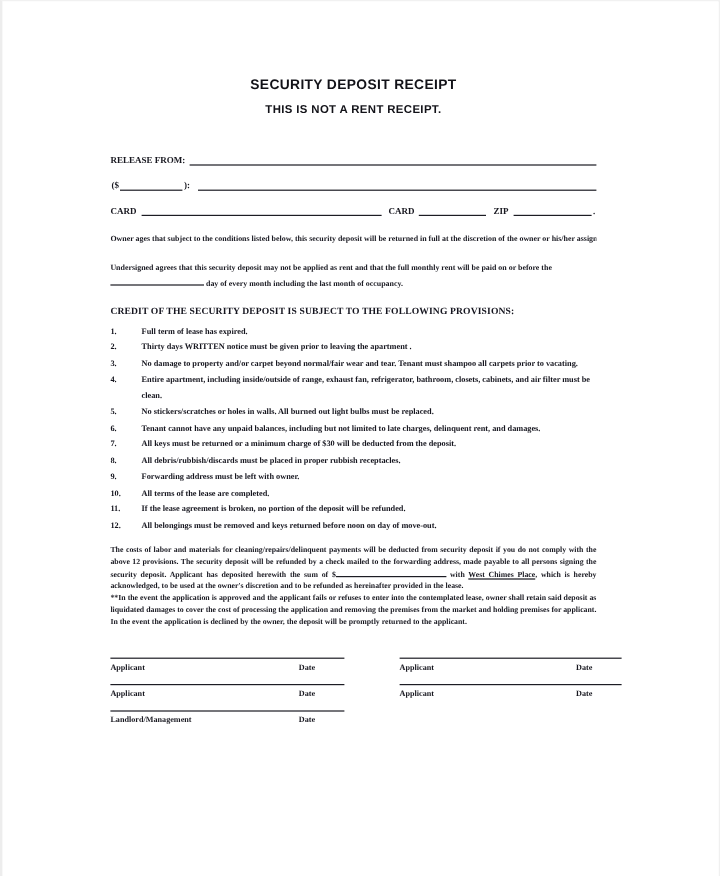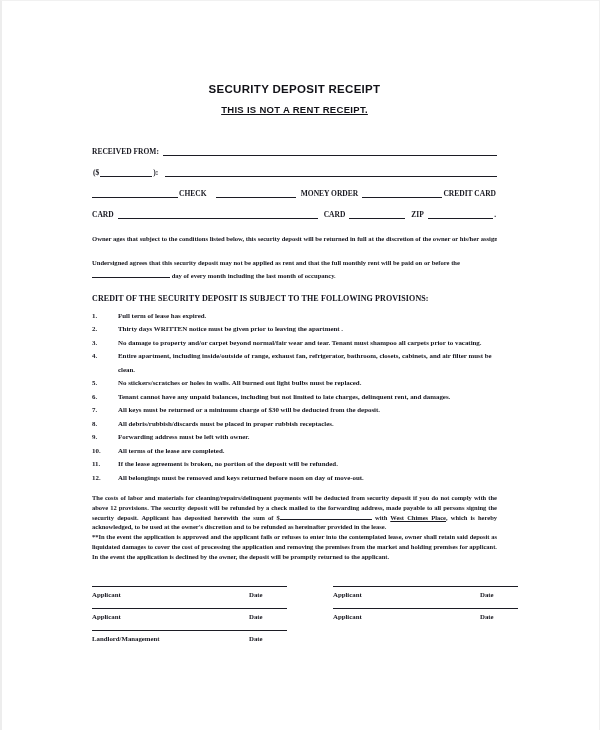--- a/index.html
+++ b/index.html
@@ -15,30 +15,30 @@
     background: #ffffff;
     border-left: 2px solid #ededed;
     border-top: 1px solid #f1f1f1;
     border-right: 1px solid #f0f0f0;
     padding: 0 0 0 0;
     position: relative;
   }
   .content { padding: 0 102px 0 90px; }
 
   
-  .title-block { text-align: center; margin-top: 82px; }
+  .title-block { text-align: center; margin-top: 64px; }
   .doc-title {
     font-family: "Liberation Sans", sans-serif;
     font-weight: bold; font-size: 11.5px; letter-spacing: 0.3px;
     color: #121218;
   }
   .doc-subtitle {
     font-family: "Liberation Sans", sans-serif;
     font-weight: bold; font-size: 9.5px; letter-spacing: 0.3px;
-    margin-top: 9px; color: #121218; text-decoration: underline;
+    margin-top: 9px; color: #121218;
   }
 
   
   .form-block { margin-top: 20px; }
   .form-row {
     display: flex; align-items: flex-end;
     height: 21px; font-weight: bold; font-size: 7.5px;
     white-space: nowrap;
   }
   .blank {
@@ -109,41 +109,32 @@
   <div class="content">
 
     <div class="title-block">
       <div class="doc-title">SECURITY DEPOSIT RECEIPT</div>
       <div class="doc-subtitle">THIS IS NOT A RENT RECEIPT.</div>
     </div>
 
     <div class="form-block">
 
       <div class="form-row">
-        <span class="lbl">RECEIVED FROM:</span>
+        <span class="lbl">RELEASE FROM:</span>
         <span class="blank grow"></span>
       </div>
 
       <div class="form-row">
         <span class="lbl-tight">($</span>
         <span class="blank" style="width:52px"></span>
         <span class="lbl-tight">):</span>
         <span style="width:6px"></span>
         <span class="blank grow"></span>
       </div>
 
-      <div class="form-row">
-        <span class="blank" style="width:86px"></span>
-        <span class="lbl-tight">CHECK</span>
-        <span style="width:8px"></span>
-        <span class="blank grow"></span>
-        <span class="lbl" style="padding-left:5px">MONEY ORDER</span>
-        <span class="blank grow"></span>
-        <span class="lbl-tight">CREDIT CARD</span>
-      </div>
 
 
       <div class="form-row">
         <span class="lbl">CARD</span>
         <span class="blank" style="width:200px"></span>
         <span class="lbl" style="padding-left:6px">CARD</span>
         <span class="blank" style="width:56px"></span>
         <span class="lbl" style="padding-left:6px">ZIP</span>
         <span class="blank grow"></span>
         <span class="lbl-tight">.</span>

